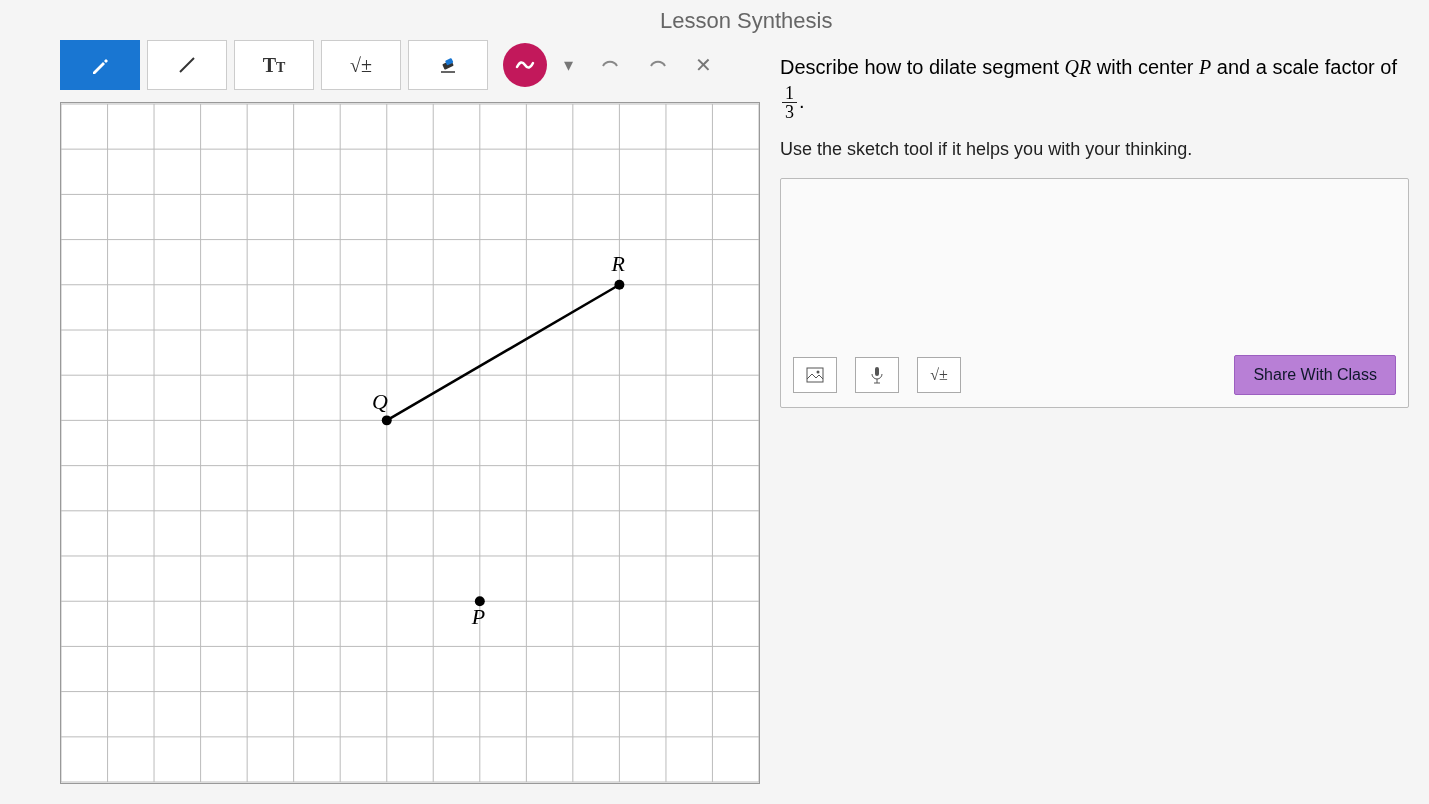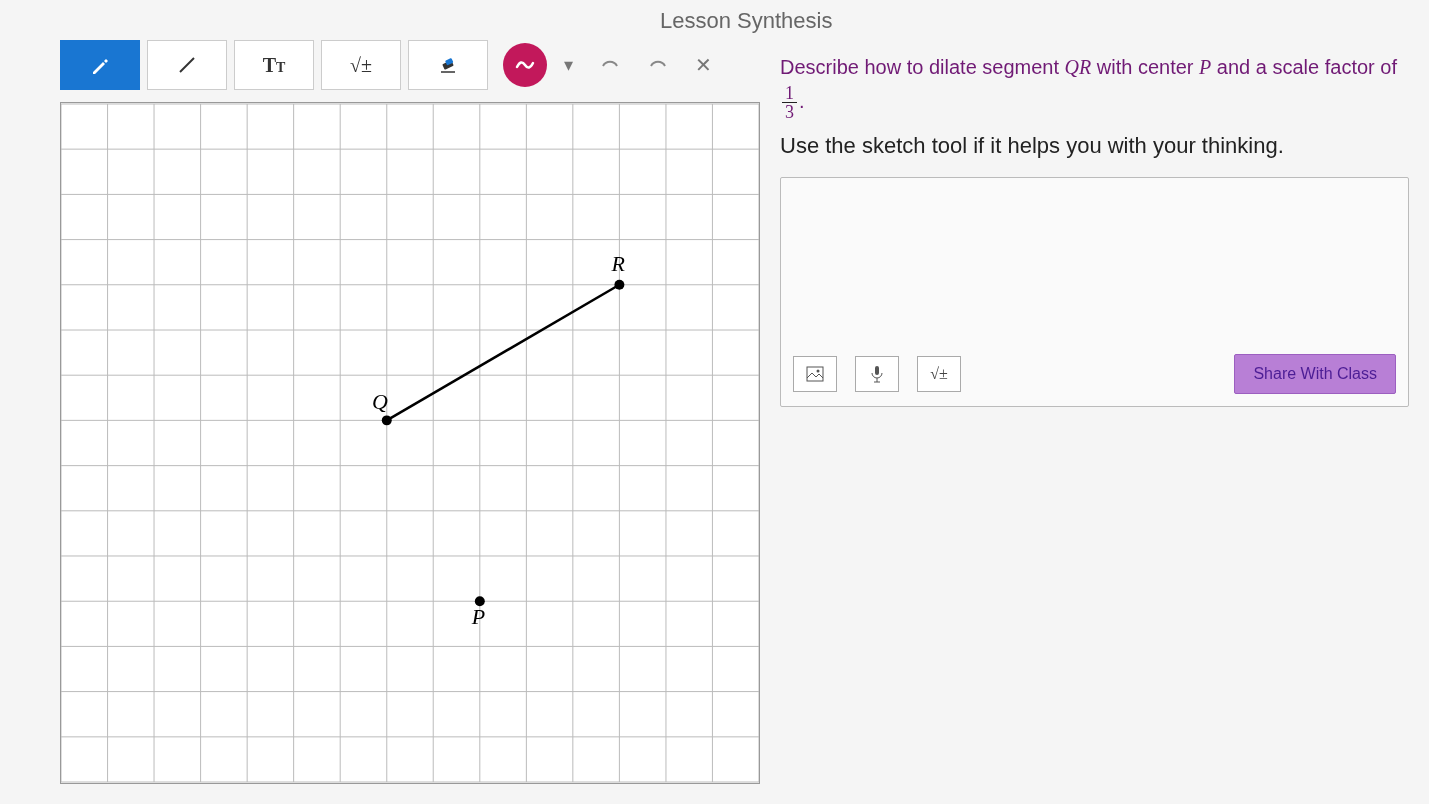--- a/index.html
+++ b/index.html
@@ -82,39 +82,39 @@
   }
   .grid-svg { width: 100%; height: 100%; display: block; }
   .right-pane {
     flex: 1;
     padding-top: 10px;
     display: flex;
     flex-direction: column;
   }
   .prompt {
     font-size: 20px;
-    color: #701a75;
+    color: #000000;
     line-height: 1.7;
-    margin-bottom: 12px;
+    margin-bottom: 18px;
   }
   .prompt .mathvar { font-style: italic; font-family: "Times New Roman", serif; }
   .fraction {
     display: inline-flex;
     flex-direction: column;
     vertical-align: middle;
     font-family: "Times New Roman", serif;
     font-size: 18px;
     line-height: 1;
     text-align: center;
     margin: 0 2px;
   }
   .fraction .num { border-bottom: 1px solid #222; padding: 0 3px; }
   .fraction .den { padding: 0 3px; }
   .hint {
-    font-size: 22px;
+    font-size: 18px;
     color: #222;
     margin-bottom: 18px;
   }
   .answer-box {
     border: 1px solid #bbb;
     background: #fafafa;
     border-radius: 2px;
     padding: 12px;
     display: flex;
     flex-direction: column;
@@ -144,21 +144,21 @@
     align-items: center;
     justify-content: center;
     cursor: pointer;
     font-size: 16px;
     color: #444;
   }
   .share-btn {
     margin-left: auto;
     background: #b87fd6;
     border: 1px solid #9c5fc0;
-    color: #4c1d95;
+    color: #0f172a;
     padding: 10px 18px;
     font-size: 16px;
     cursor: pointer;
     border-radius: 2px;
   }
   .sqrt-icon { font-family: "Times New Roman", serif; }
 </style>
 </head>
 <body>
 

